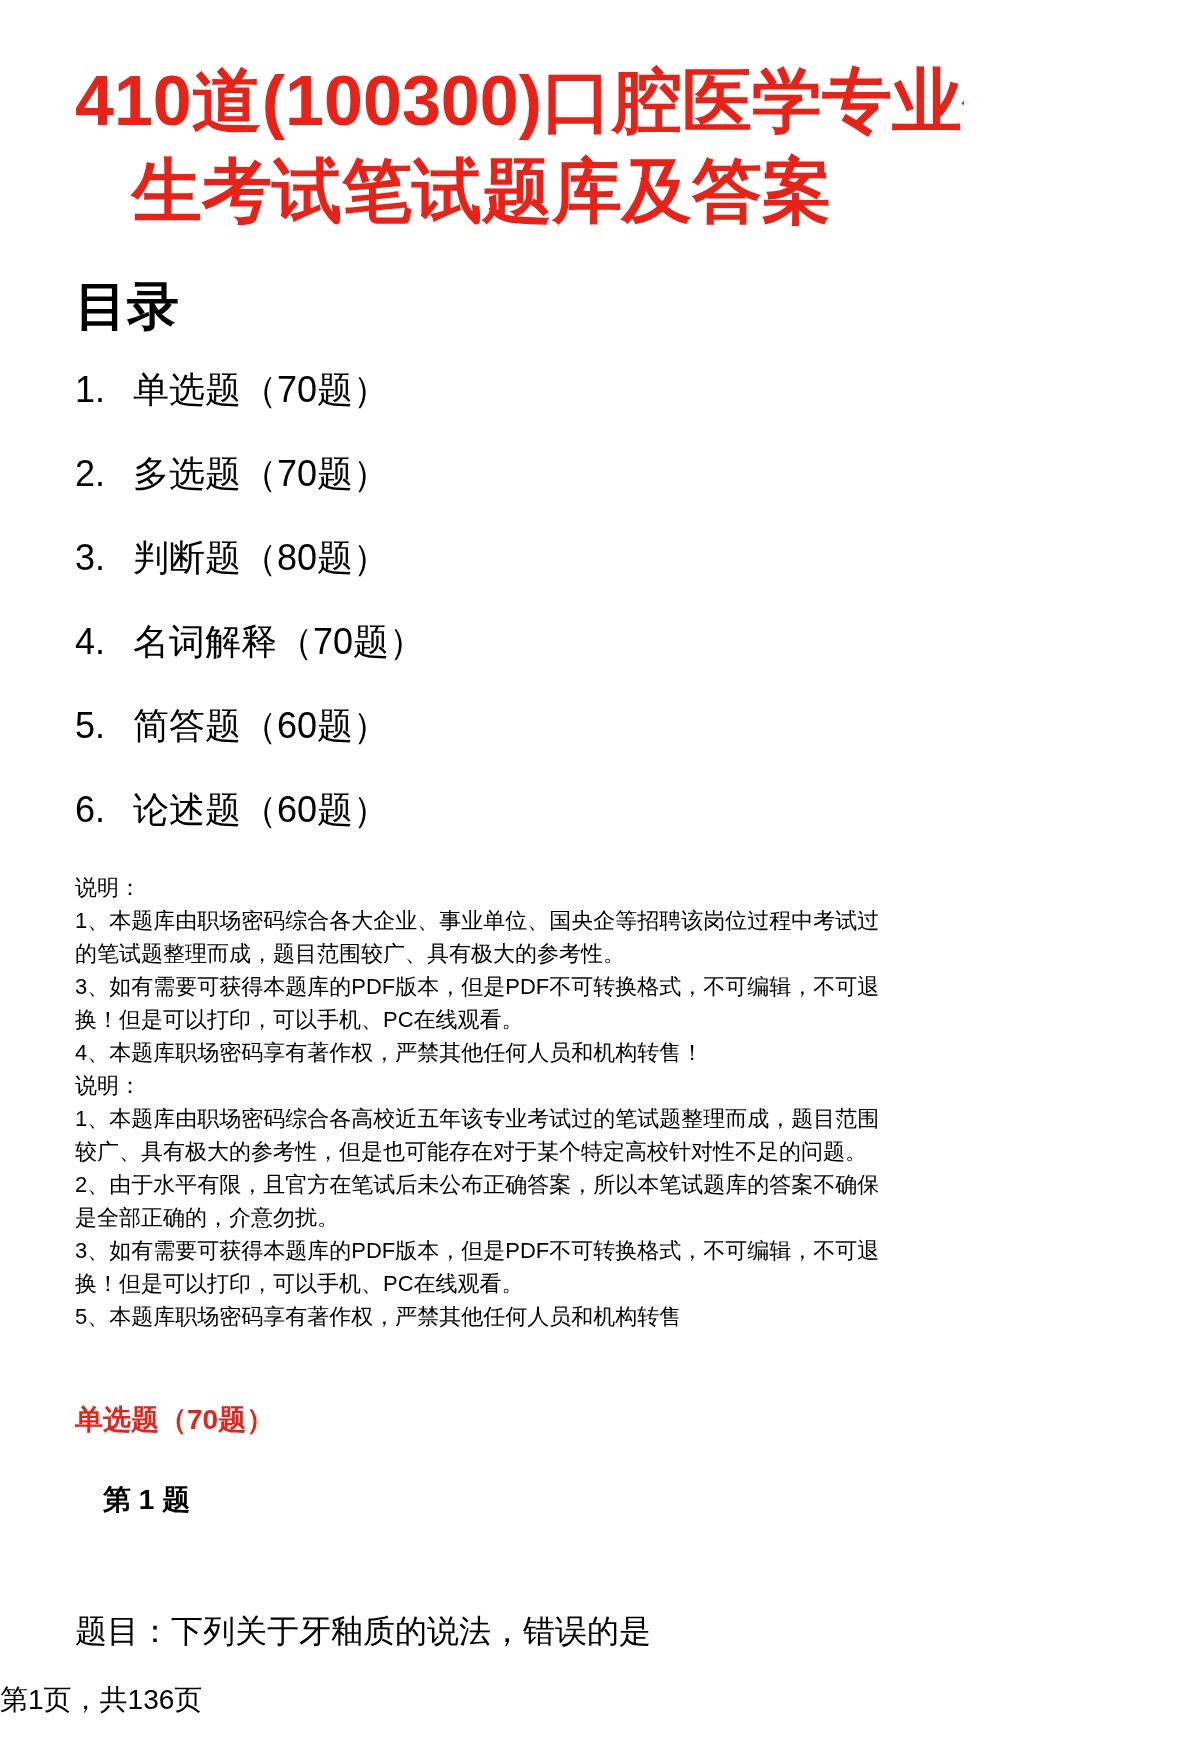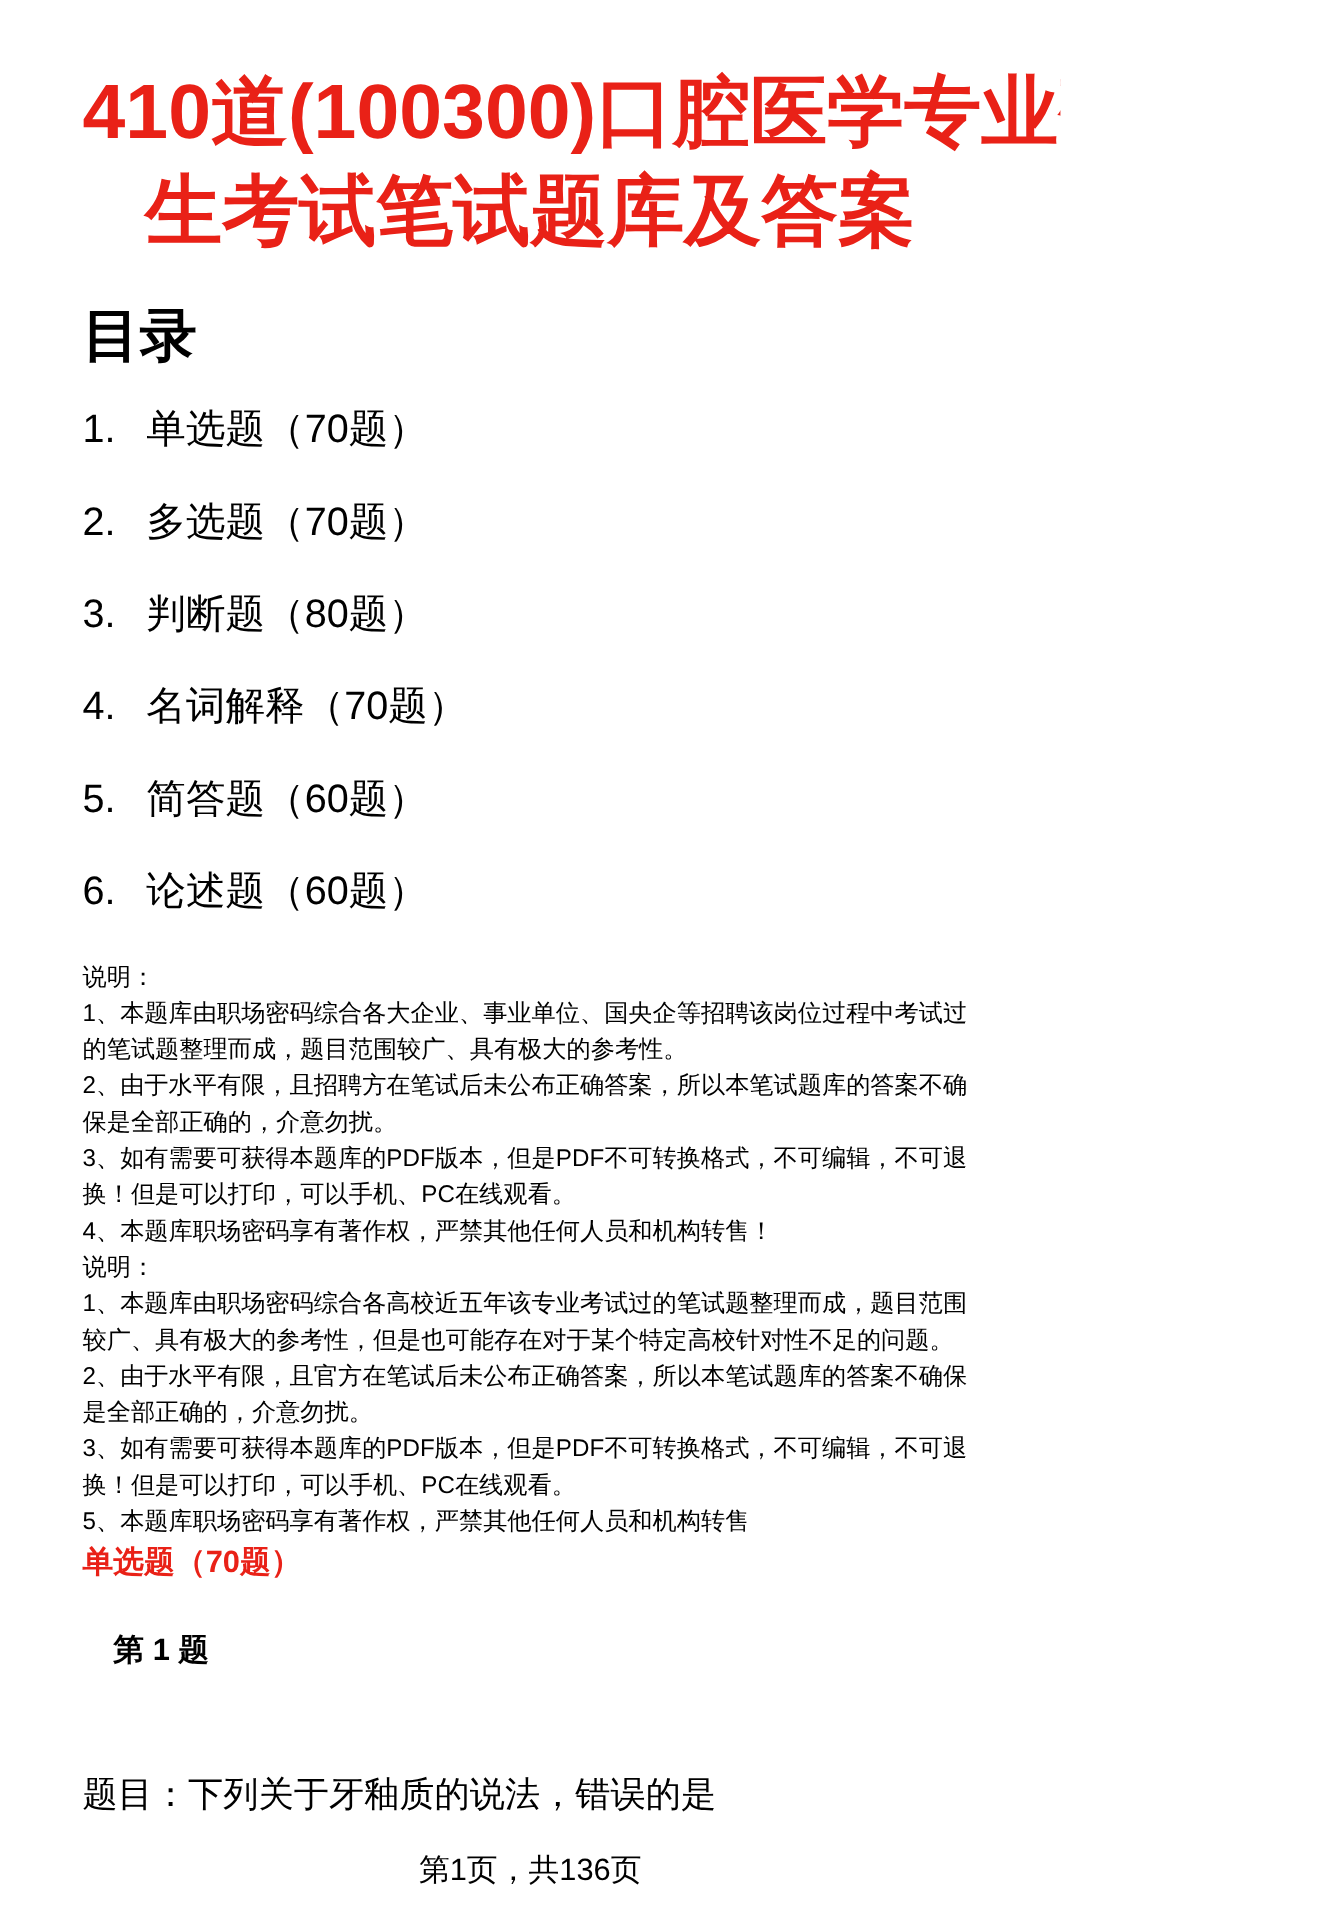--- a/index.html
+++ b/index.html
@@ -79,21 +79,21 @@
     top:1567px;
     font-size:32px;
     line-height:34px;
     margin-top:47px;
   }
   .page-footer{
     position:absolute;
     left:0;
     right:0;
     top:1683px;
-    text-align:center;
+    text-align:left;
     font-size:28px;
     line-height:34px;
   }
 </style>
 </head>
 <body>
 
 <div class="page">
 
   <h1 class="doc-title">
@@ -126,21 +126,20 @@
     </div>
     <div class="toc-item">
       <span class="toc-num">6.</span>
       <span class="toc-label">论述题（60题）</span>
     </div>
   </div>
 
   <div class="notes">
     <p>说明：</p>
     <p>1、本题库由职场密码综合各大企业、事业单位、国央企等招聘该岗位过程中考试过的笔试题整理而成，题目范围较广、具有极大的参考性。</p>
-    <p>2、由于水平有限，且招聘方在笔试后未公布正确答案，所以本笔试题库的答案不确保是全部正确的，介意勿扰。</p>
     <p>3、如有需要可获得本题库的PDF版本，但是PDF不可转换格式，不可编辑，不可退换！但是可以打印，可以手机、PC在线观看。</p>
     <p>4、本题库职场密码享有著作权，严禁其他任何人员和机构转售！</p>
     <p>说明：</p>
     <p>1、本题库由职场密码综合各高校近五年该专业考试过的笔试题整理而成，题目范围较广、具有极大的参考性，但是也可能存在对于某个特定高校针对性不足的问题。</p>
     <p>2、由于水平有限，且官方在笔试后未公布正确答案，所以本笔试题库的答案不确保是全部正确的，介意勿扰。</p>
     <p>3、如有需要可获得本题库的PDF版本，但是PDF不可转换格式，不可编辑，不可退换！但是可以打印，可以手机、PC在线观看。</p>
     <p>5、本题库职场密码享有著作权，严禁其他任何人员和机构转售</p>
   </div>
 
   <div class="section-heading">单选题（70题）</div>

